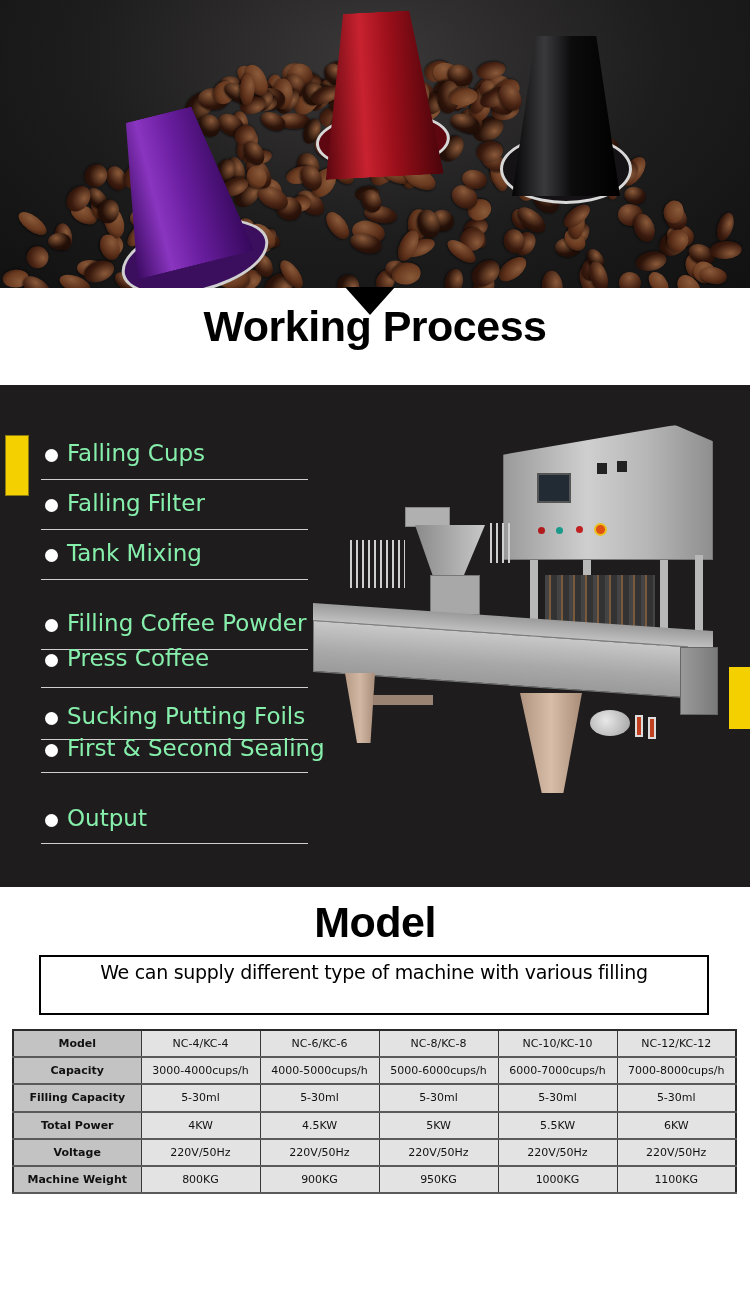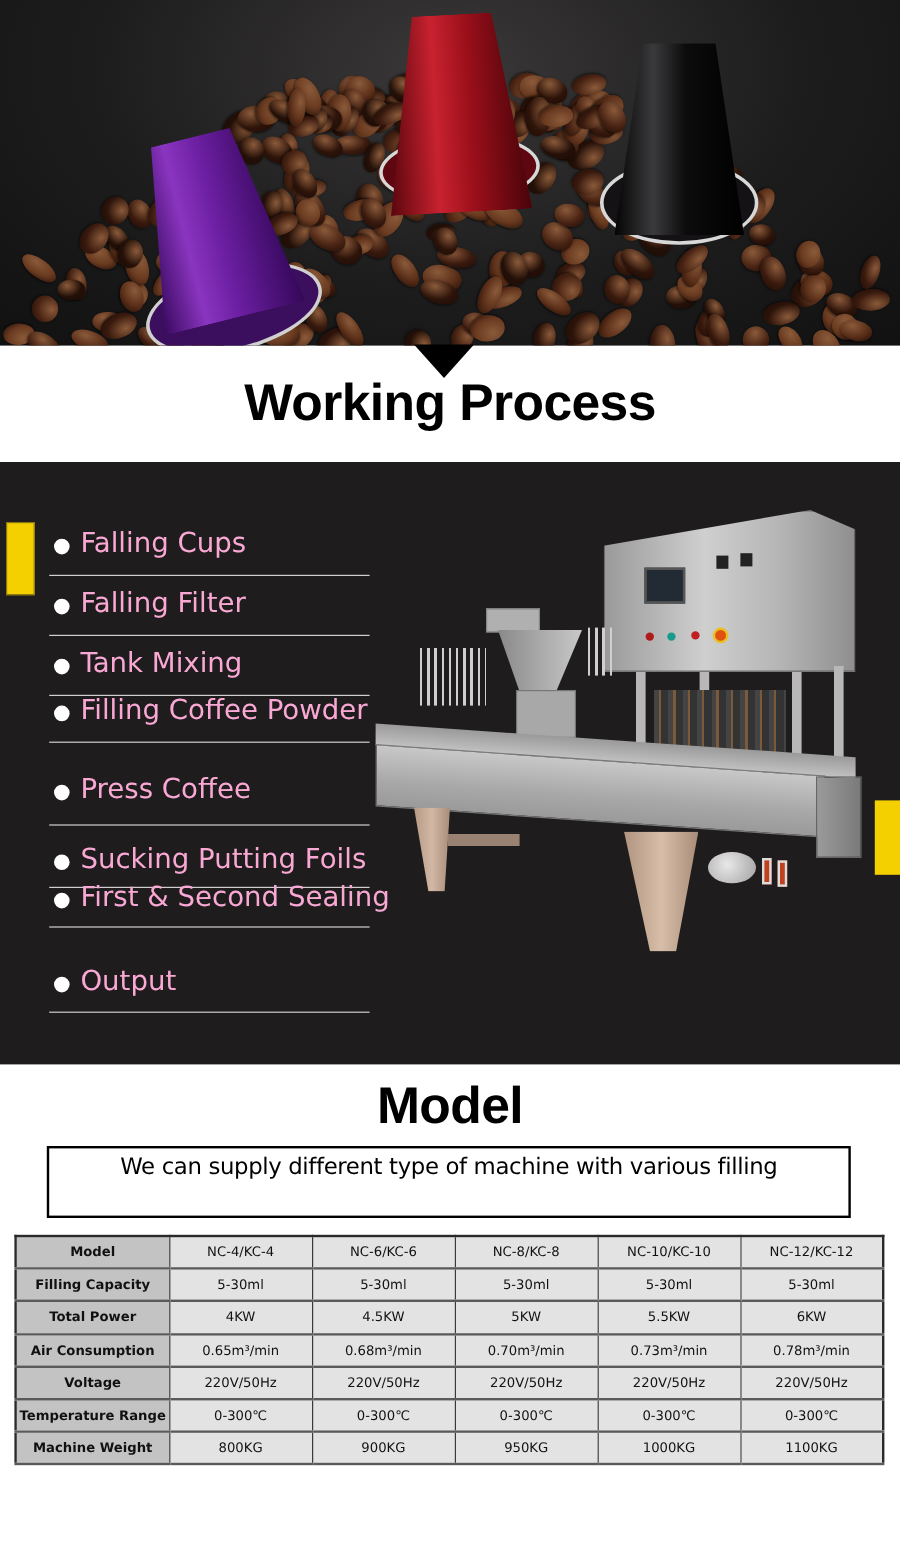--- a/index.html
+++ b/index.html
@@ -30,36 +30,36 @@
       border-top: 28px solid #000;
       z-index: 3;
     }
 
     
     .section-title {
       position: absolute; left: 0; width: 750px; text-align: center;
       font-family: "Liberation Sans", sans-serif; font-weight: bold; color: #000;
       letter-spacing: -0.5px;
     }
-    .wp-title { top: 306px; font-size: 43px; line-height: 60px; }
+    .wp-title { top: 296px; font-size: 43px; line-height: 60px; }
     .model-title { top: 893px; font-size: 43px; line-height: 58px; }
 
     
     .process {
       position: absolute; left: 0; top: 385px; width: 750px; height: 502px;
       background: #1e1c1c;
     }
     .accent-left { position: absolute; left: 5px; top: 50px; width: 24px; height: 61px; background: #f4d000; border: 1px solid #8a7a10; }
     .accent-right { position: absolute; left: 729px; top: 282px; width: 21px; height: 62px; background: #f4d000; }
 
     .steps { position: absolute; left: 41px; top: 0; width: 270px; }
     .step {
       position: absolute; left: 0; width: 267px; height: 50px;
       border-bottom: 1px solid #cfcfcf;
-      color: #f9a8d4; font-family: "DejaVu Sans", sans-serif; font-size: 23px;
+      color: #86efac; font-family: "DejaVu Sans", sans-serif; font-size: 23px;
       white-space: nowrap;
     }
     .step .dot {
       position: absolute; left: 4px; width: 13px; height: 13px; border-radius: 50%; background: #fff;
     }
     .step .label { position: absolute; left: 26px; }
 
     
     .machine { position: absolute; left: 305px; top: 40px; width: 420px; height: 380px; }
     .m-part { position: absolute; }
@@ -386,21 +386,21 @@
       <span class="label" style="top:10px;">Falling Cups</span>
     </div>
     <div class="step" style="top:95px; height:50px;">
       <span class="dot" style="top:19px;"></span>
       <span class="label" style="top:10px;">Falling Filter</span>
     </div>
     <div class="step" style="top:145px; height:50px;">
       <span class="dot" style="top:19px;"></span>
       <span class="label" style="top:10px;">Tank Mixing</span>
     </div>
-    <div class="step" style="top:181px; height:53px;">
+    <div class="step" style="top:212px; height:53px;">
       <span class="dot" style="top:22px;"></span>
       <span class="label" style="top:13px;">Filling Coffee Powder</span>
     </div>
     <div class="step" style="top:248px; height:55px;">
       <span class="dot" style="top:21px;"></span>
       <span class="label" style="top:12px;">Press Coffee</span>
     </div>
     <div class="step" style="top:303px; height:52px;">
       <span class="dot" style="top:24px;"></span>
       <span class="label" style="top:15px;">Sucking Putting Foils</span>
@@ -471,58 +471,50 @@
   <tbody>
     <tr>
       <td class="rowhead">Model</td>
       <td>NC-4/KC-4</td>
       <td>NC-6/KC-6</td>
       <td>NC-8/KC-8</td>
       <td>NC-10/KC-10</td>
       <td>NC-12/KC-12</td>
     </tr>
     <tr>
+      <td class="rowhead">Capacity</td>
+      <td>3000-4000cups/h</td>
+      <td>4000-5000cups/h</td>
+      <td>5000-6000cups/h</td>
+      <td>6000-7000cups/h</td>
+      <td>7000-8000cups/h</td>
+    </tr>
+    <tr>
       <td class="rowhead">Filling Capacity</td>
       <td>5-30ml</td>
       <td>5-30ml</td>
       <td>5-30ml</td>
       <td>5-30ml</td>
       <td>5-30ml</td>
     </tr>
     <tr>
       <td class="rowhead">Total Power</td>
       <td>4KW</td>
       <td>4.5KW</td>
       <td>5KW</td>
       <td>5.5KW</td>
       <td>6KW</td>
     </tr>
     <tr>
-      <td class="rowhead">Air Consumption</td>
-      <td>0.65m³/min</td>
-      <td>0.68m³/min</td>
-      <td>0.70m³/min</td>
-      <td>0.73m³/min</td>
-      <td>0.78m³/min</td>
-    </tr>
-    <tr>
       <td class="rowhead">Voltage</td>
       <td>220V/50Hz</td>
       <td>220V/50Hz</td>
       <td>220V/50Hz</td>
       <td>220V/50Hz</td>
       <td>220V/50Hz</td>
-    </tr>
-    <tr>
-      <td class="rowhead">Temperature Range</td>
-      <td>0-300℃</td>
-      <td>0-300℃</td>
-      <td>0-300℃</td>
-      <td>0-300℃</td>
-      <td>0-300℃</td>
     </tr>
     <tr>
       <td class="rowhead">Machine Weight</td>
       <td>800KG</td>
       <td>900KG</td>
       <td>950KG</td>
       <td>1000KG</td>
       <td>1100KG</td>
     </tr>
   </tbody>

